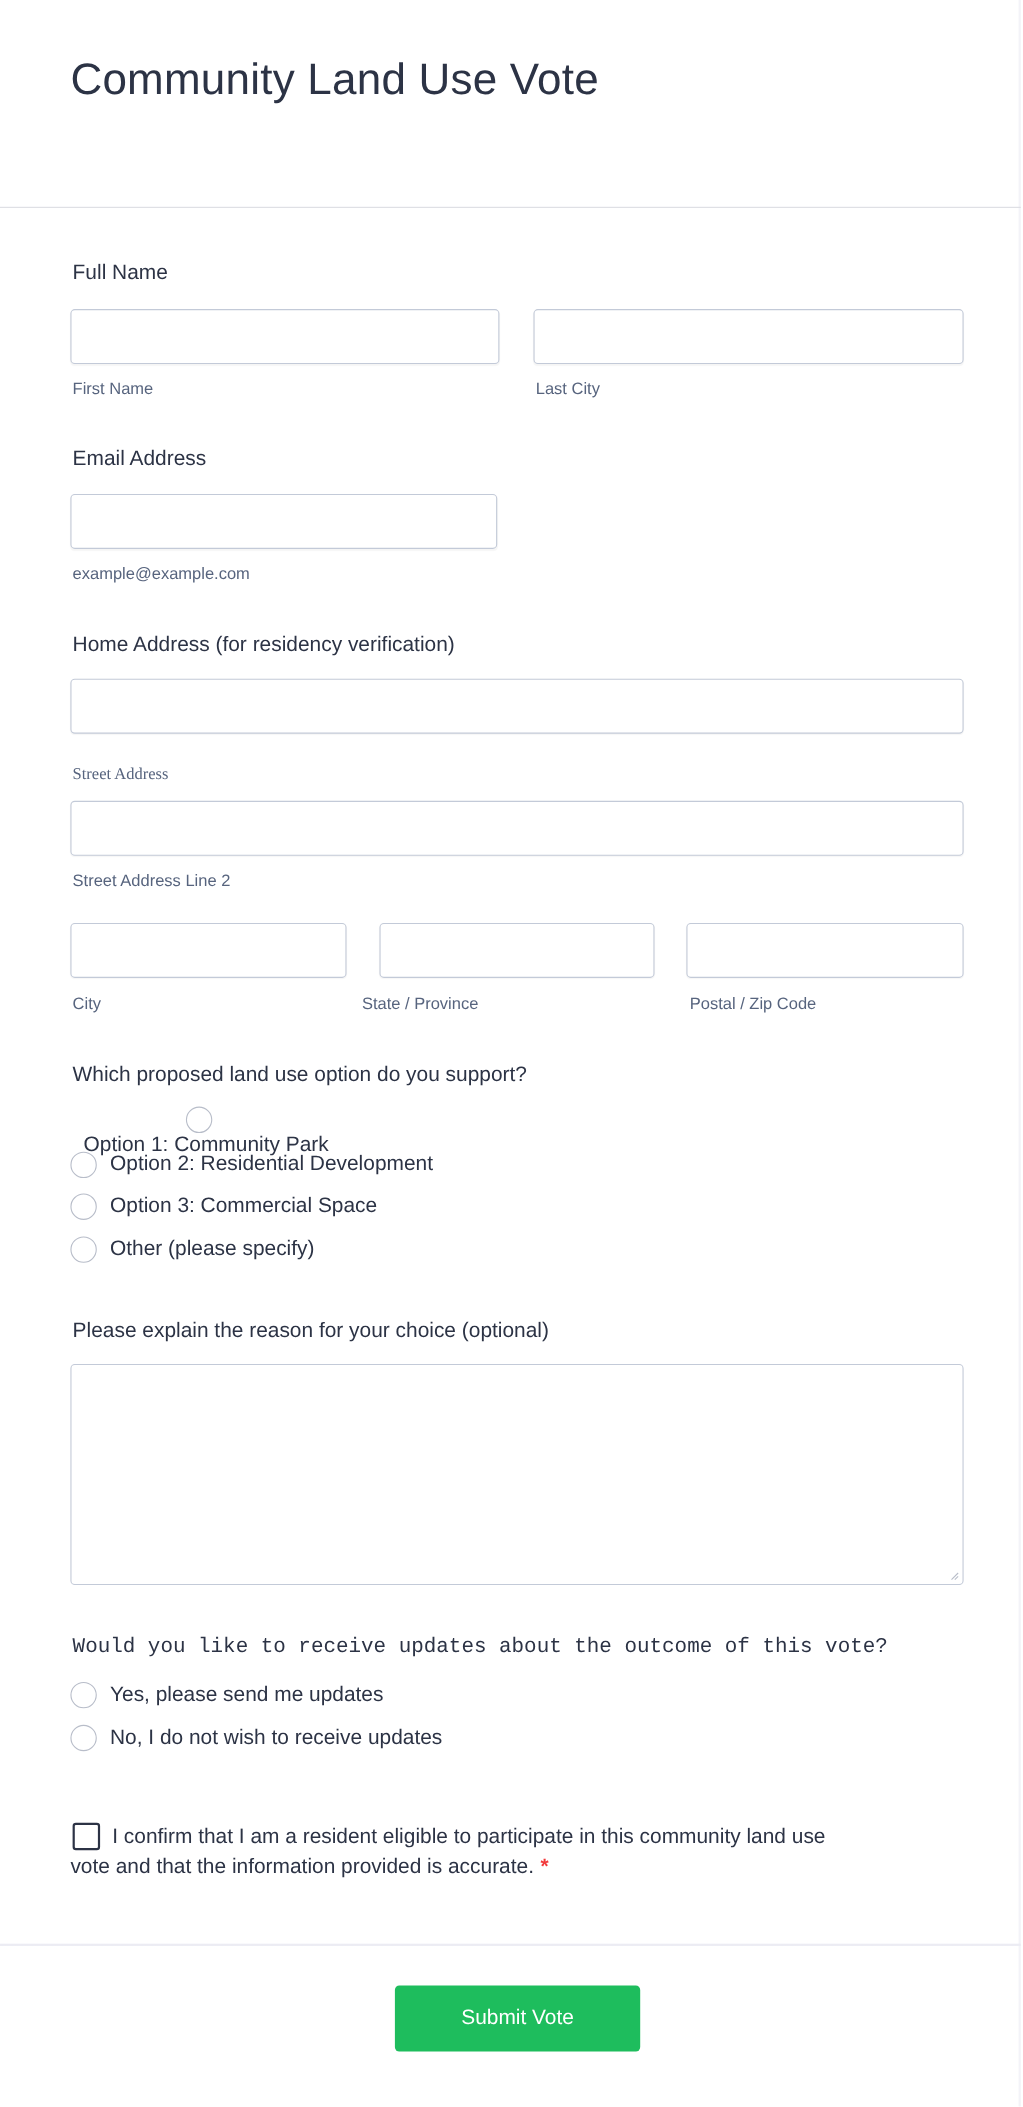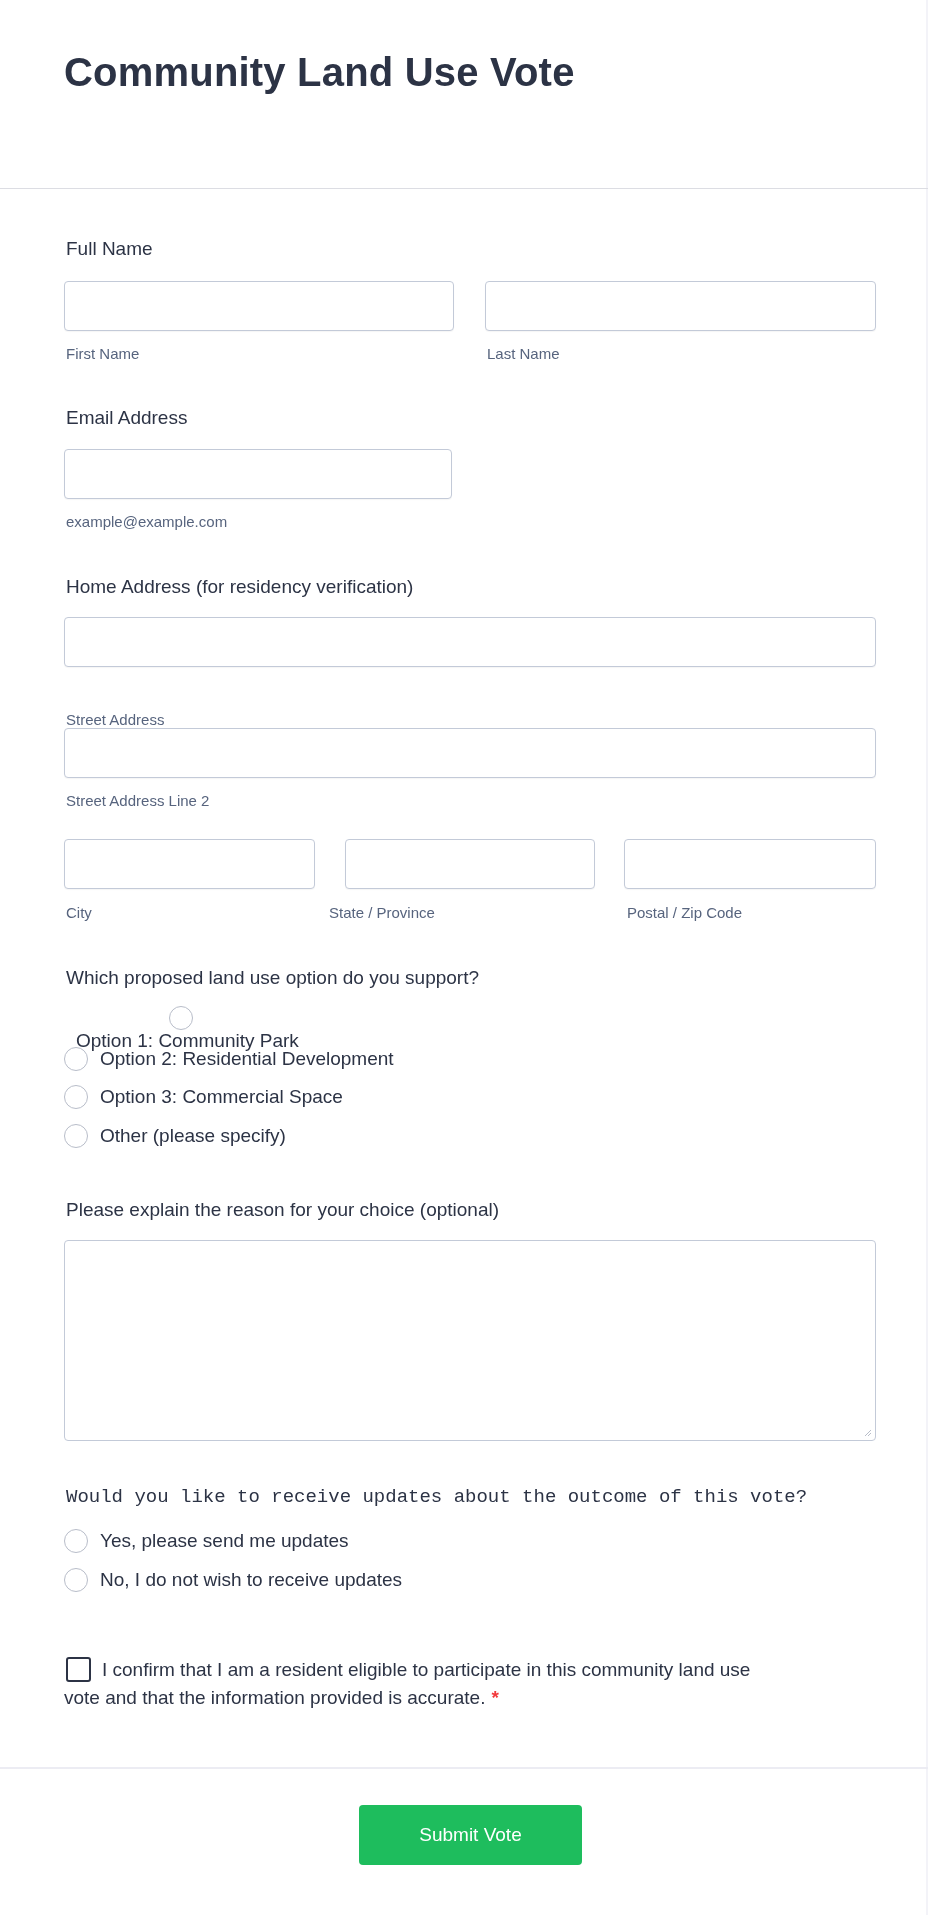--- a/index.html
+++ b/index.html
@@ -1,21 +1,21 @@
 <!DOCTYPE html>
 <html><head>
 <meta charset="utf-8">
 <style>
   * { box-sizing: border-box; margin: 0; padding: 0; }
   html, body { width: 930px; height: 1915px; background: #ffffff; }
   body { font-family: "Liberation Sans", "DejaVu Sans", sans-serif; color: #2c3345; position: relative; overflow: hidden; }
   .page { position: absolute; left: 0; top: 0; width: 928px; height: 1915px; background: #fff; border-right: 2px solid #f3f3f8; }
 
   .header { position: absolute; left: 0; top: 0; width: 928px; height: 189px; border-bottom: 1px solid #dcdde3; }
-  .title { position: absolute; left: 64px; top: 50px; font-size: 40px; font-weight: 700; color: #2c3345; letter-spacing: 0.2px; }
+  .title { position: absolute; left: 64px; top: 50px; font-size: 40px; font-weight: 400; color: #2c3345; letter-spacing: 0.2px; }
   .subtitle { position: absolute; left: 64px; top: 110px; font-size: 19px; color: #57647e; }
 
   .label { position: absolute; font-size: 19px; color: #2c3345; font-weight: 500; }
   .sublabel { position: absolute; font-size: 15px; color: #57647e; }
   .input { position: absolute; height: 50px; border: 1px solid #c3cad8; border-radius: 4px; background: #fff; box-shadow: 0 1px 1px rgba(0,0,0,0.04); }
   .textarea { position: absolute; border: 1px solid #c3cad8; border-radius: 4px; background: #fff; }
   .resize-grip { position: absolute; right: 3px; bottom: 3px; width: 8px; height: 8px; }
 
   .radio-row { position: absolute; left: 64px; height: 30px; display: flex; align-items: center; cursor: pointer; }
   .radio { width: 24px; height: 24px; border: 1.5px solid #b8bdc9; border-radius: 50%; background: #fff; flex: none; }
@@ -34,29 +34,29 @@
 <div class="page">
 
   <div class="header">
     <h1 class="title">Community Land Use Vote</h1>
   </div>
 
   <div class="label" style="left:66px; top:238px;">Full Name</div>
   <input class="input" style="left: 64px; top: 281px; width: 390px;" value="">
   <div class="sublabel" style="left:66px; top:345px;">First Name</div>
   <input class="input" style="left: 485px; top: 281px; width: 391px;" value="">
-  <div class="sublabel" style="left:487px; top:345px;">Last Name</div>
+  <div class="sublabel" style="left:487px; top:345px;">Last City</div>
 
   <div class="label" style="left:66px; top:407px;">Email Address</div>
   <input class="input" style="left: 64px; top: 449px; width: 388px;" value="">
   <div class="sublabel" style="left:66px; top:513px;">example@example.com</div>
 
   <div class="label" style="left:66px; top:576px;">Home Address (for residency verification)</div>
   <input class="input" style="left: 64px; top: 617px; width: 812px;" value="">
-  <div class="sublabel" style="left:66px; top:711px;">Street Address</div>
+  <div class="sublabel" style="left:66px; top:696px;font-family:Liberation Serif, serif;">Street Address</div>
   <input class="input" style="left: 64px; top: 728px; width: 812px;" value="">
   <div class="sublabel" style="left:66px; top:792px;">Street Address Line 2</div>
 
   <input class="input" style="left: 64px; top: 839px; width: 251px;" value="">
   <div class="sublabel" style="left:66px; top:904px;">City</div>
   <input class="input" style="left: 345px; top: 839px; width: 250px;" value="">
   <div class="sublabel" style="left:329px; top:904px;">State / Province</div>
   <input class="input" style="left: 624px; top: 839px; width: 252px;" value="">
   <div class="sublabel" style="left:627px; top:904px;">Postal / Zip Code</div>
 

